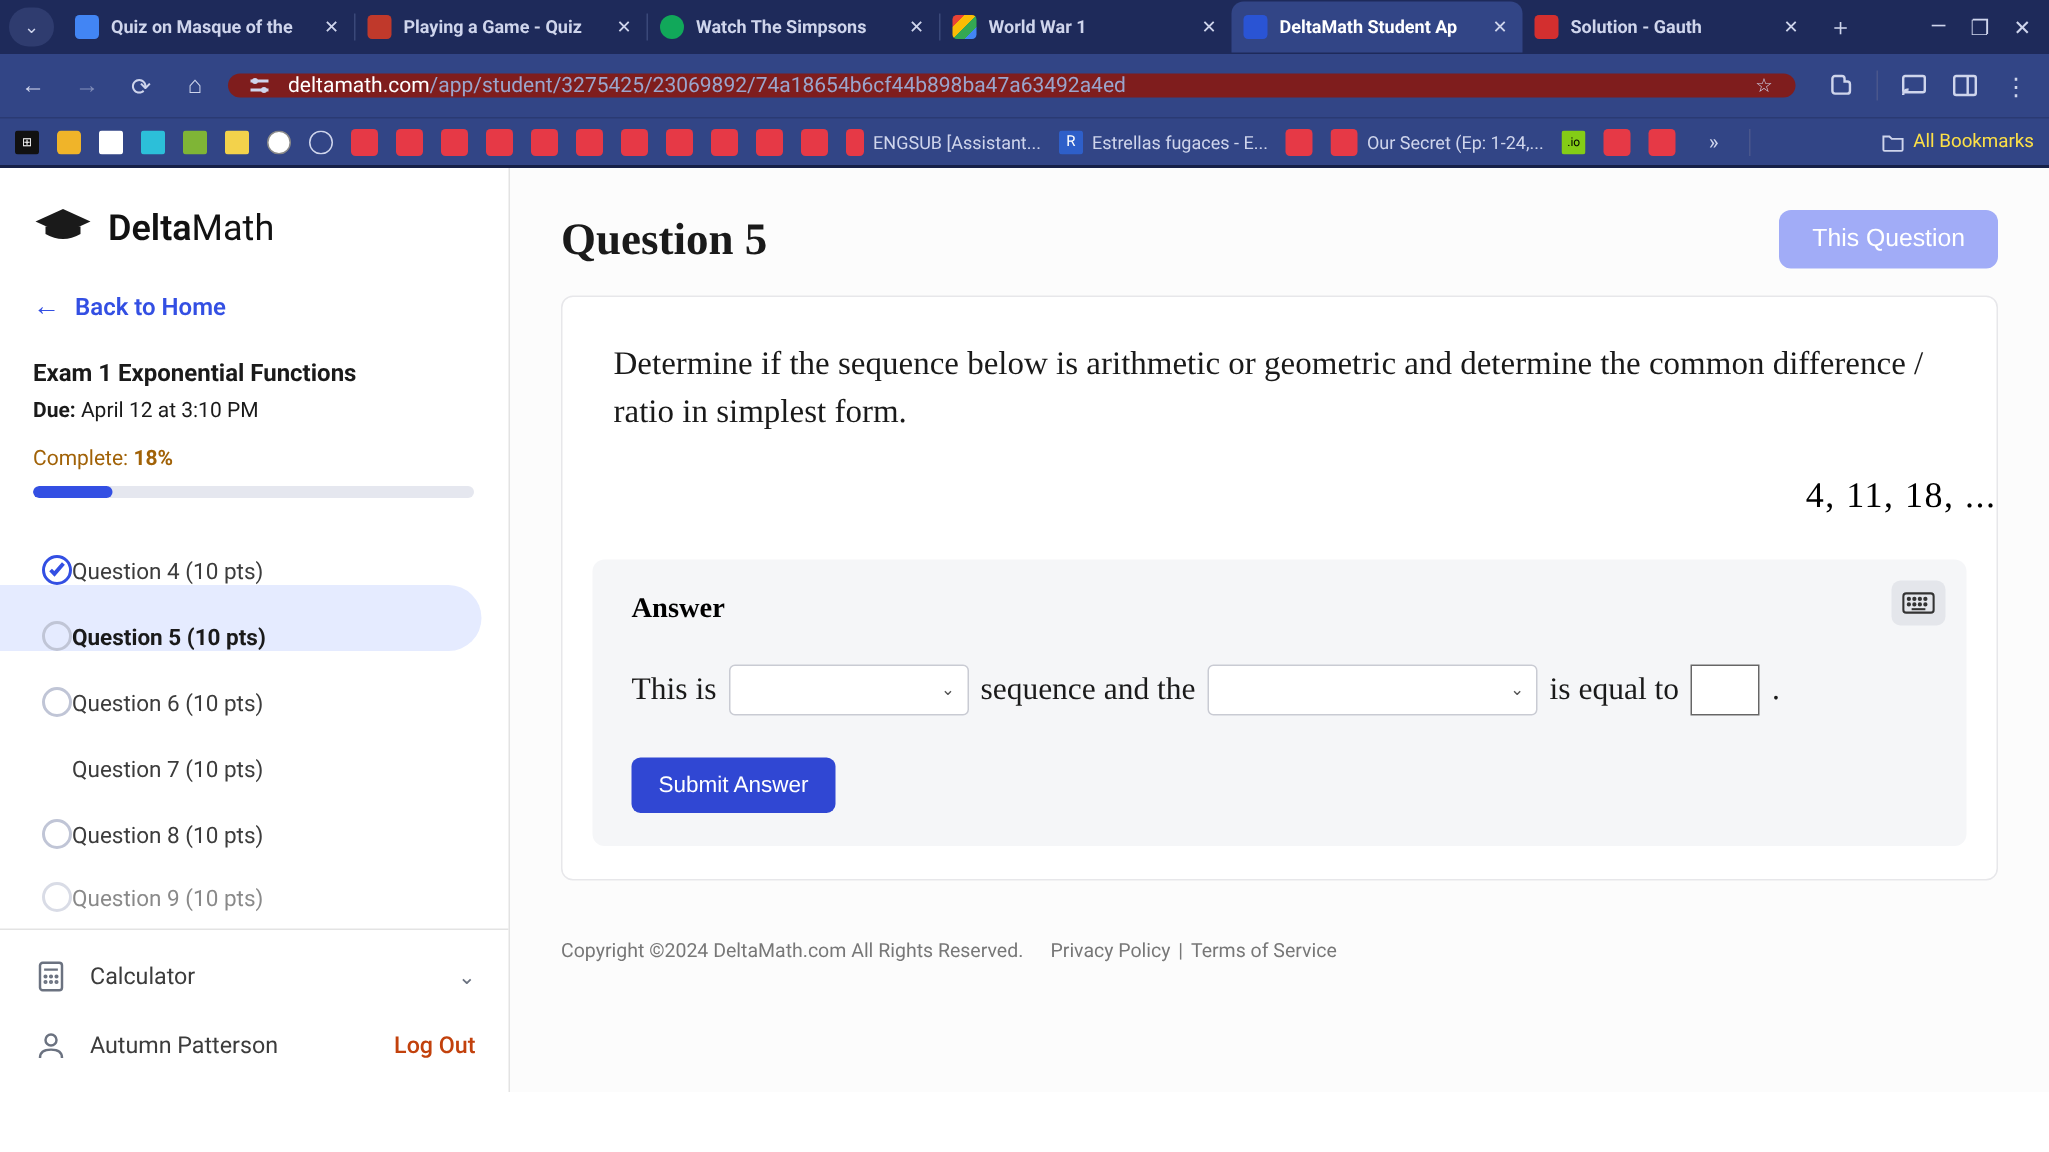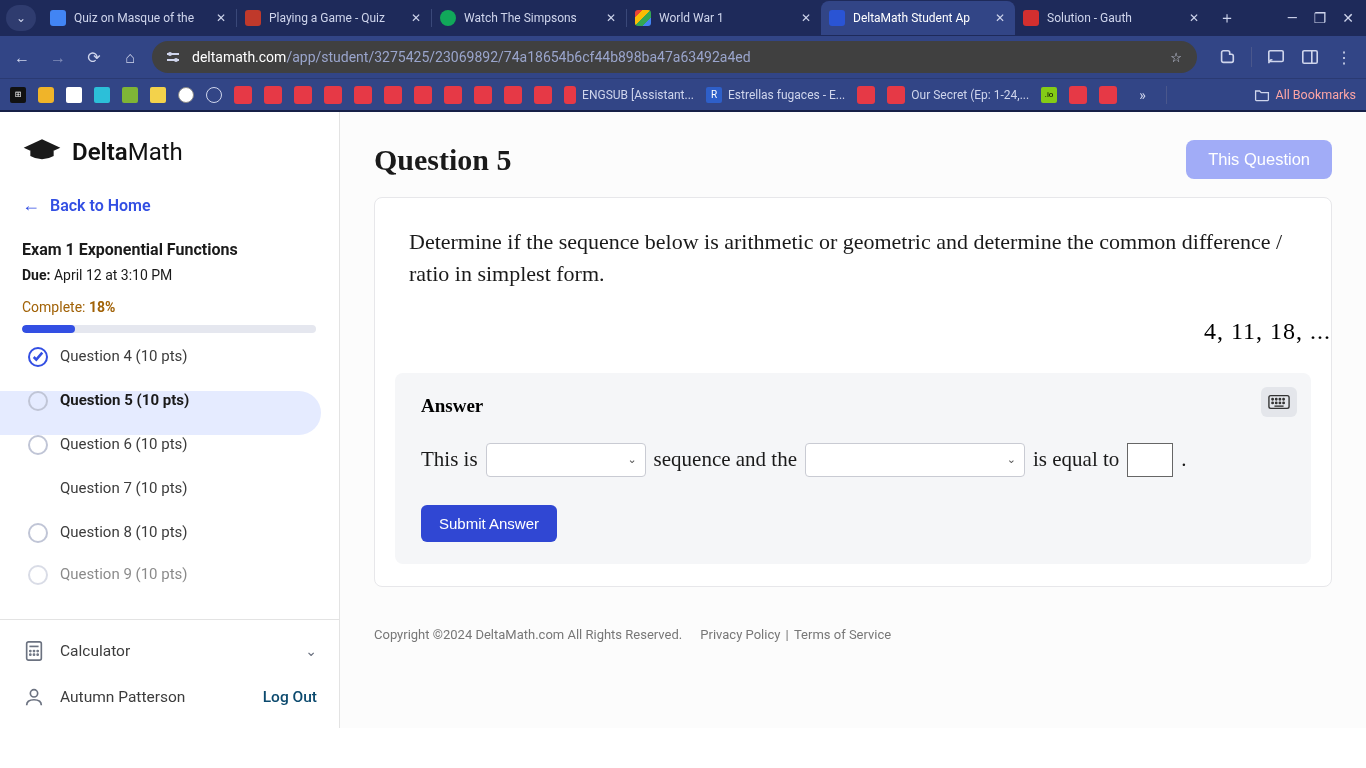--- a/index.html
+++ b/index.html
@@ -5,75 +5,75 @@
   * { box-sizing: border-box; margin: 0; padding: 0; }
   html, body { width: 1366px; height: 768px; overflow: hidden; font-family: -apple-system, BlinkMacSystemFont, "Segoe UI", Roboto, Arial, sans-serif; background: #fff; }
 
   
   .browser-chrome { display: flex; flex-direction: column; background: #1e2a5a; }
   .tab-strip { display: flex; align-items: center; height: 36px; background: #1e2a5a; padding-left: 6px; }
   .dropdown-pill { width: 30px; height: 26px; background: #2f3c6f; border-radius: 14px; display: flex; align-items: center; justify-content: center; color: #cfd5ec; font-size: 12px; margin-right: 6px; }
   .tab { flex: 0 0 194px; height: 34px; display: flex; align-items: center; padding: 0 8px; color: #cfd5ec; font-size: 12px; position: relative; border-top-left-radius: 8px; border-top-right-radius: 8px; overflow: hidden; }
   .tab.active { background: #324586; color: #fff; }
   .tab .favicon { width: 16px; height: 16px; border-radius: 3px; margin-right: 8px; flex-shrink: 0; }
-  .tab .title { flex: 1; white-space: nowrap; overflow: hidden; text-overflow: ellipsis; }
+  .tab .title { flex: 1; white-space: nowrap; overflow: hidden; text-overflow: ellipsis; font-weight: bold; }
   .tab .close { width: 14px; height: 14px; color: #cfd5ec; font-size: 12px; display: flex; align-items: center; justify-content: center; margin-left: 6px; }
   .tab-sep { width: 1px; height: 18px; background: #3a4879; }
   .new-tab { width: 28px; height: 28px; display: flex; align-items: center; justify-content: center; color: #cfd5ec; font-size: 16px; margin-left: 4px; }
   .window-controls { margin-left: auto; display: flex; gap: 16px; padding-right: 12px; color: #cfd5ec; font-size: 14px; }
   .window-controls span { cursor: default; }
 
   .nav-row { display: flex; align-items: center; height: 42px; background: #324586; padding: 0 8px; gap: 8px; }
   .nav-icon { width: 28px; height: 28px; display: flex; align-items: center; justify-content: center; color: #cfd5ec; font-size: 16px; border-radius: 50%; }
-  .url-bar { flex: 1; height: 32px; background: #404040; border-radius: 16px; display: flex; align-items: center; padding: 0 12px; color: #fff; font-size: 14px; gap: 10px; }
+  .url-bar { flex: 1; height: 16px; background: #7f1d1d; border-radius: 16px; display: flex; align-items: center; padding: 0 12px; color: #fff; font-size: 14px; gap: 10px; }
   .url-icon { width: 18px; height: 18px; display: flex; align-items: center; justify-content: center; color: #cfd5ec; font-size: 13px; }
   .url-text .domain { color: #fff; }
   .url-text .path { color: #9aa5cc; }
   .nav-right-icons { display: flex; gap: 6px; align-items: center; margin-left: 8px; }
 
   .bm-row { display: flex; align-items: center; height: 34px; background: #324586; padding: 0 10px; gap: 12px; border-top: 1px solid #2a3a73; border-bottom: 2px solid #162047; }
   .bm-icon { width: 18px; height: 18px; background: #e63946; border-radius: 3px; display: inline-block; }
   .bm-link { color: #cfd5ec; font-size: 12px; white-space: nowrap; overflow: hidden; text-overflow: ellipsis; display: flex; align-items: center; gap: 6px; }
   .bm-chev { color: #cfd5ec; font-size: 14px; }
   .bm-sep { width: 1px; height: 18px; background: #4a578c; }
-  .all-bm { display: flex; align-items: center; gap: 6px; color: #fca5a5; font-size: 12.5px; margin-left: auto; }
+  .all-bm { display: flex; align-items: center; gap: 6px; color: #fde047; font-size: 12.5px; margin-left: auto; }
 
   
   .app { display: flex; height: 616px; background: #fff; }
   .sidebar { width: 340px; border-right: 1px solid #e3e3e3; display: flex; flex-direction: column; }
   .logo-row { padding: 26px 22px 10px 22px; display: flex; align-items: center; gap: 10px; }
   .logo-row .logo-text { font-size: 24px; font-weight: 600; color: #121212; }
   .logo-row .logo-text .m { font-weight: 400; }
   .cap-svg { transform: translateY(-1px); }
   .back-link { display: flex; align-items: center; gap: 10px; padding: 18px 22px 14px 22px; color: #334fe3; font-size: 16px; font-weight: 600; }
   .back-link .arrow { font-size: 18px; color: #334fe3; }
   .exam-block { padding: 10px 22px 0 22px; }
   .exam-title { font-size: 16px; font-weight: 700; color: #1a1a1a; margin-bottom: 8px; }
   .due-row { font-size: 14px; color: #1a1a1a; margin-bottom: 16px; }
   .due-row b { font-weight: 700; }
   .complete-row { font-size: 14px; color: #a16207; margin-bottom: 6px; }
   .complete-row b { font-weight: 700; }
   .prog-track { width: 294px; height: 8px; background: #e5e7ef; border-radius: 4px; overflow: hidden; margin: 4px 22px 14px 22px; }
   .prog-fill { height: 8px; background: #334fe3; border-radius: 4px; width: 18%; }
 
   .qlist { overflow: hidden; }
-  .qitem { display: flex; align-items: flex-start; gap: 12px; height: 44px; padding: 0 22px 0 28px; font-size: 15px; color: #3c3c3c; cursor: pointer; border-radius: 0 22px 22px 0; margin-right: 18px; }
+  .qitem { display: flex; align-items: flex-end; height: 44px; padding: 0 22px 0 28px; font-size: 15px; color: #3c3c3c; cursor: pointer; border-radius: 0 22px 22px 0; margin-right: 18px; }
   .qitem.done .bubble { color: #334fe3; }
   .qitem.active { background: #e5ebff; font-weight: 700; color: #1a1a1a; }
   .qitem .bubble { width: 20px; height: 20px; border: 2px solid #c0c5d6; border-radius: 50%; flex-shrink: 0; display: flex; align-items: center; justify-content: center; }
   .qitem.done .bubble { border-color: #334fe3; }
   .qitem.nobub .bubble { visibility: hidden; }
   .check-svg { width: 12px; height: 12px; stroke: #334fe3; stroke-width: 3; fill: none; }
 
   .sidebar-spacer { flex: 1; }
   .sidebar-bottom { border-top: 1px solid #e3e3e3; padding: 8px 0; }
   .bottom-row { display: flex; align-items: center; height: 46px; padding: 0 22px; font-size: 15.5px; color: #3c3c3c; }
   .bottom-row .icn { width: 24px; height: 24px; margin-right: 14px; display: flex; align-items: center; justify-content: center; stroke: #6b7280; }
   .bottom-row .chev { margin-left: auto; color: #6b7280; font-size: 14px; }
-  .logout { margin-left: auto; color: #0c4a6e; font-weight: 500; }
+  .logout { margin-left: auto; color: #c2410c; font-weight: 500; }
 
   
   .main { flex: 1; background: #fcfcfc; display: flex; flex-direction: column; }
   .head-row { display: flex; align-items: center; padding: 28px 34px 18px 34px; }
   .q-title { font-family: Georgia, 'Times New Roman', serif; font-size: 30px; font-weight: 700; color: #1a1a1a; }
   .next-btn { margin-left: auto; background: #a1acf7; color: #fff; font-size: 16.5px; padding: 10px 22px; border-radius: 8px; border: none; cursor: pointer; }
 
   .card { margin: 0 34px; background: #fff; border: 1px solid #e7e7ea; border-radius: 8px; }
   .prompt { font-family: Georgia, 'Times New Roman', serif; font-size: 22px; color: #1a1a1a; padding: 28px 34px 6px 34px; line-height: 1.45; }
   .seq { font-family: Georgia, 'Times New Roman', serif; font-size: 24px; text-align: right; padding: 22px 0 28px 0; letter-spacing: 1px; }

